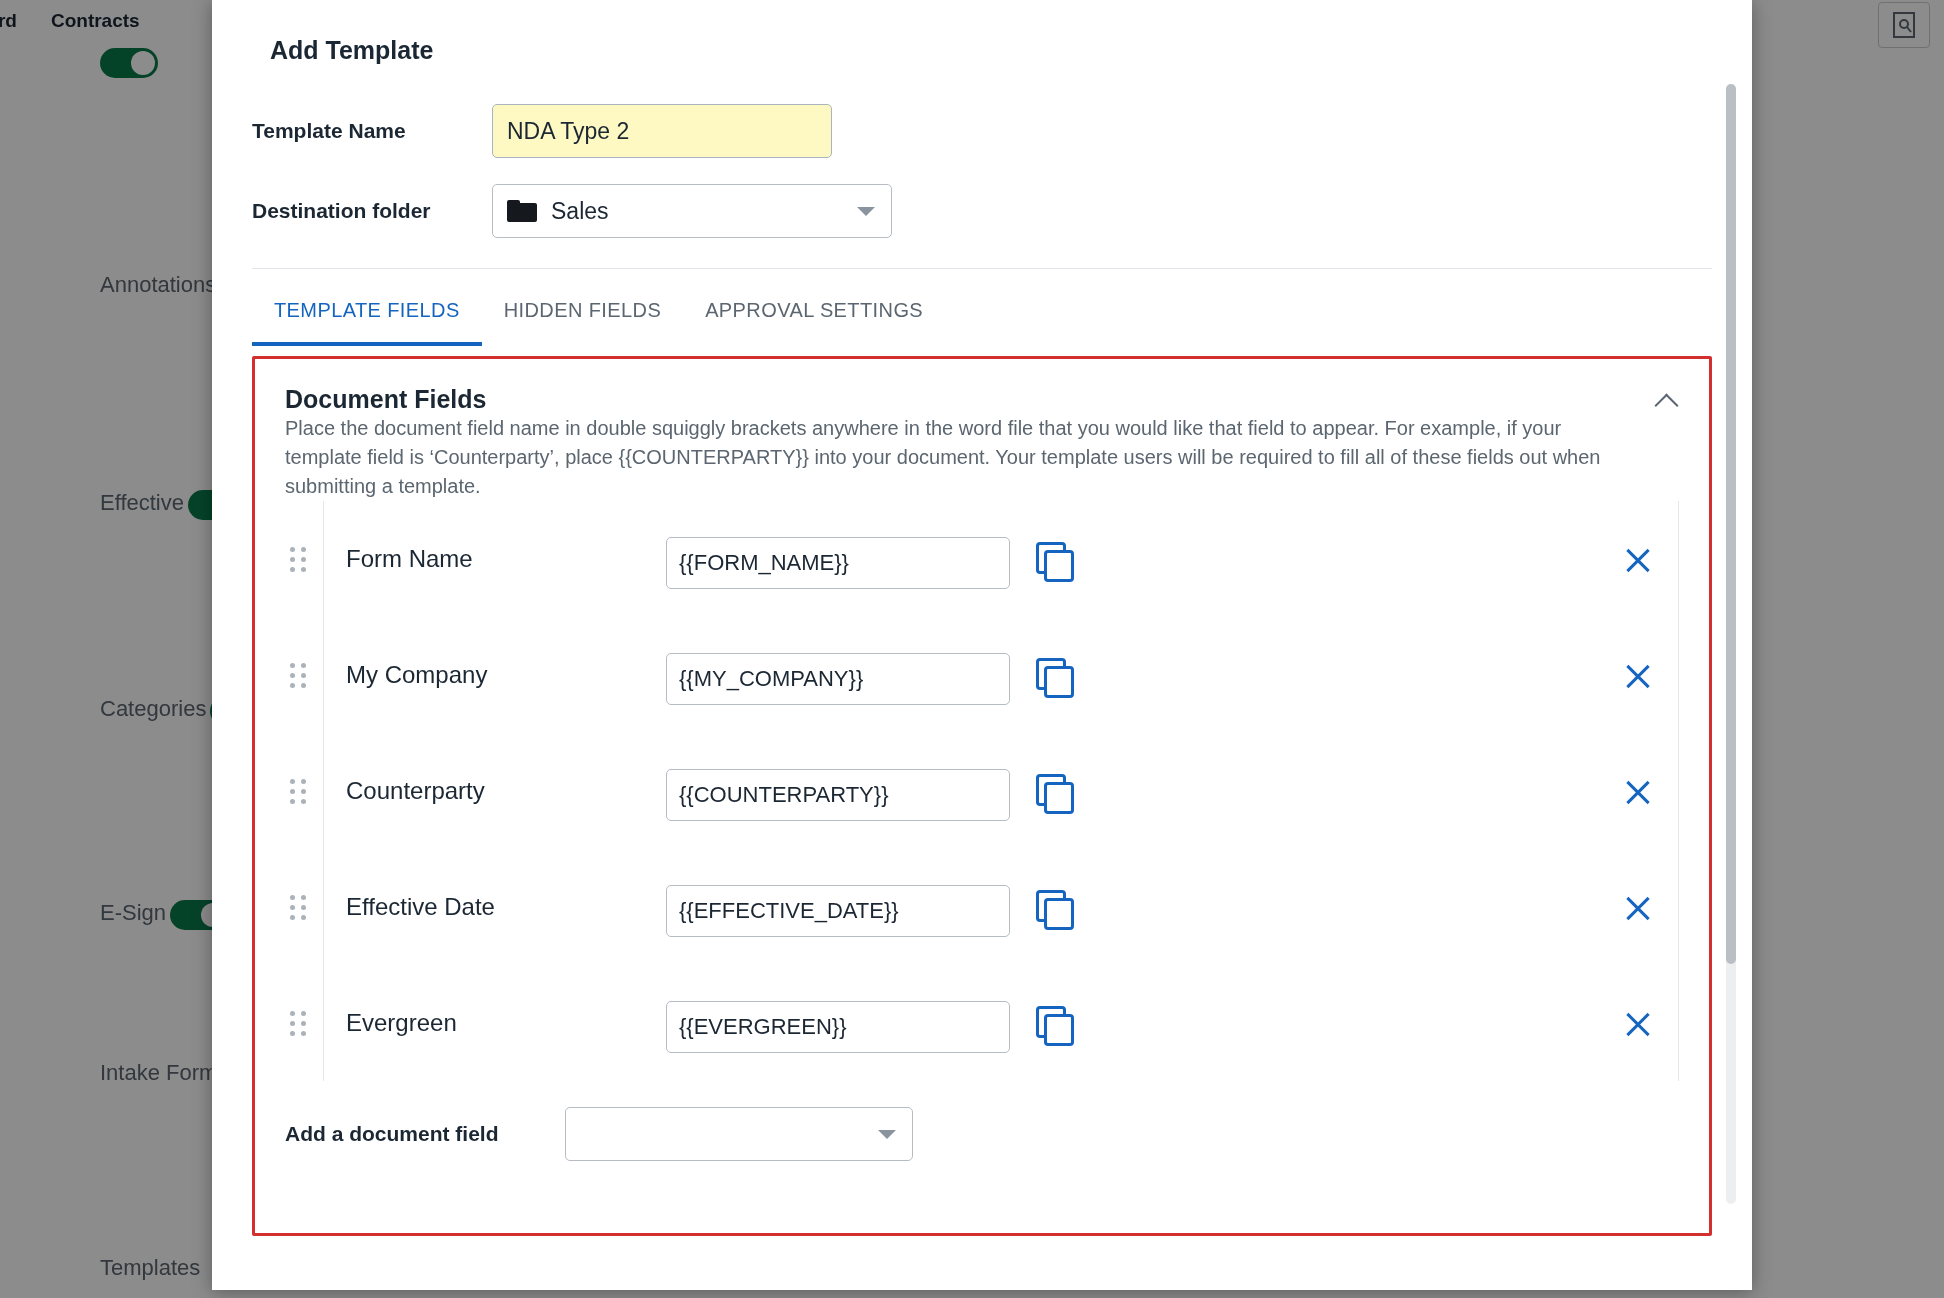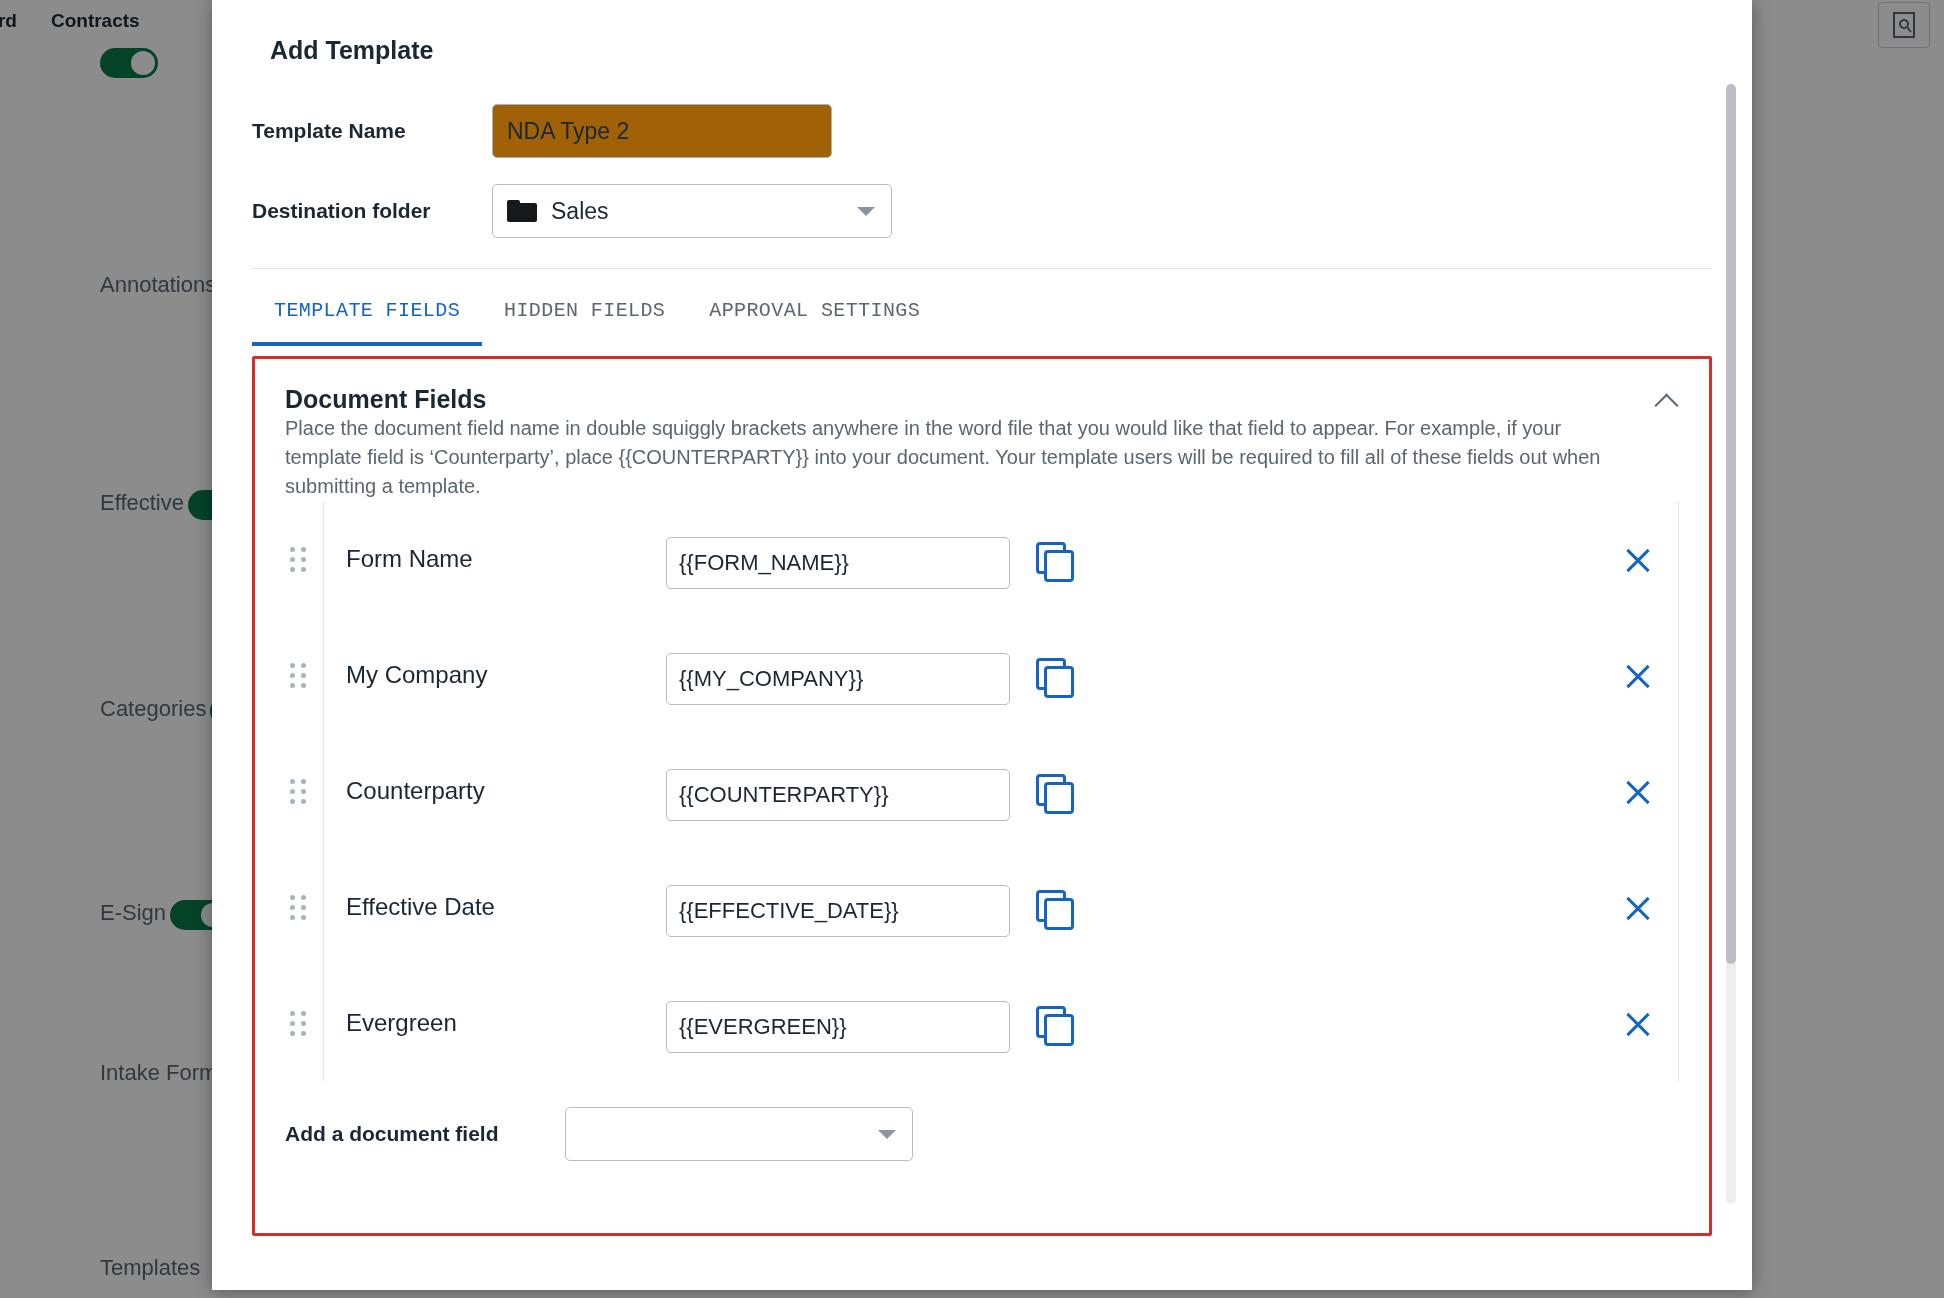--- a/index.html
+++ b/index.html
@@ -84,21 +84,21 @@
   .form-row {
     display: flex; align-items: center; margin-top: 26px;
   }
   .form-label {
     width: 240px;
     font-size: 21px; font-weight: bold; color: #1b2733;
   }
   .text-input {
     width: 340px; height: 54px;
     border: 1px solid #a9b4c0; border-radius: 5px;
-    background: #a16207;
+    background: #fef9c3;
     font-size: 23px; color: #1b2733;
     padding: 0 14px;
     font-family: "Liberation Sans", sans-serif;
     outline: none;
   }
   .select-box {
     width: 400px; height: 54px;
     border: 1px solid #b5bcc4; border-radius: 5px;
     background: #ffffff;
     display: flex; align-items: center; gap: 14px;
@@ -124,21 +124,21 @@
     border-right: 9px solid transparent;
     border-top: 9px solid #8a949e;
   }
 
   .divider {
     margin-top: 30px;
     height: 1px; background: #e2e5e9;
   }
 
   .tabs {
-    display: flex; gap: 0px; margin-top: 8px; font-family: Liberation Mono, monospace;
+    display: flex; gap: 0px; margin-top: 8px;
   }
   .tab {
     font-size: 20px; letter-spacing: 0.4px;
     color: #5b6670; padding: 22px 22px 20px 22px;
     border-bottom: 4px solid transparent;
     white-space: nowrap;
   }
   .tab.active { color: #1565c0; border-bottom-color: #1565c0; }
 
   .panel {

